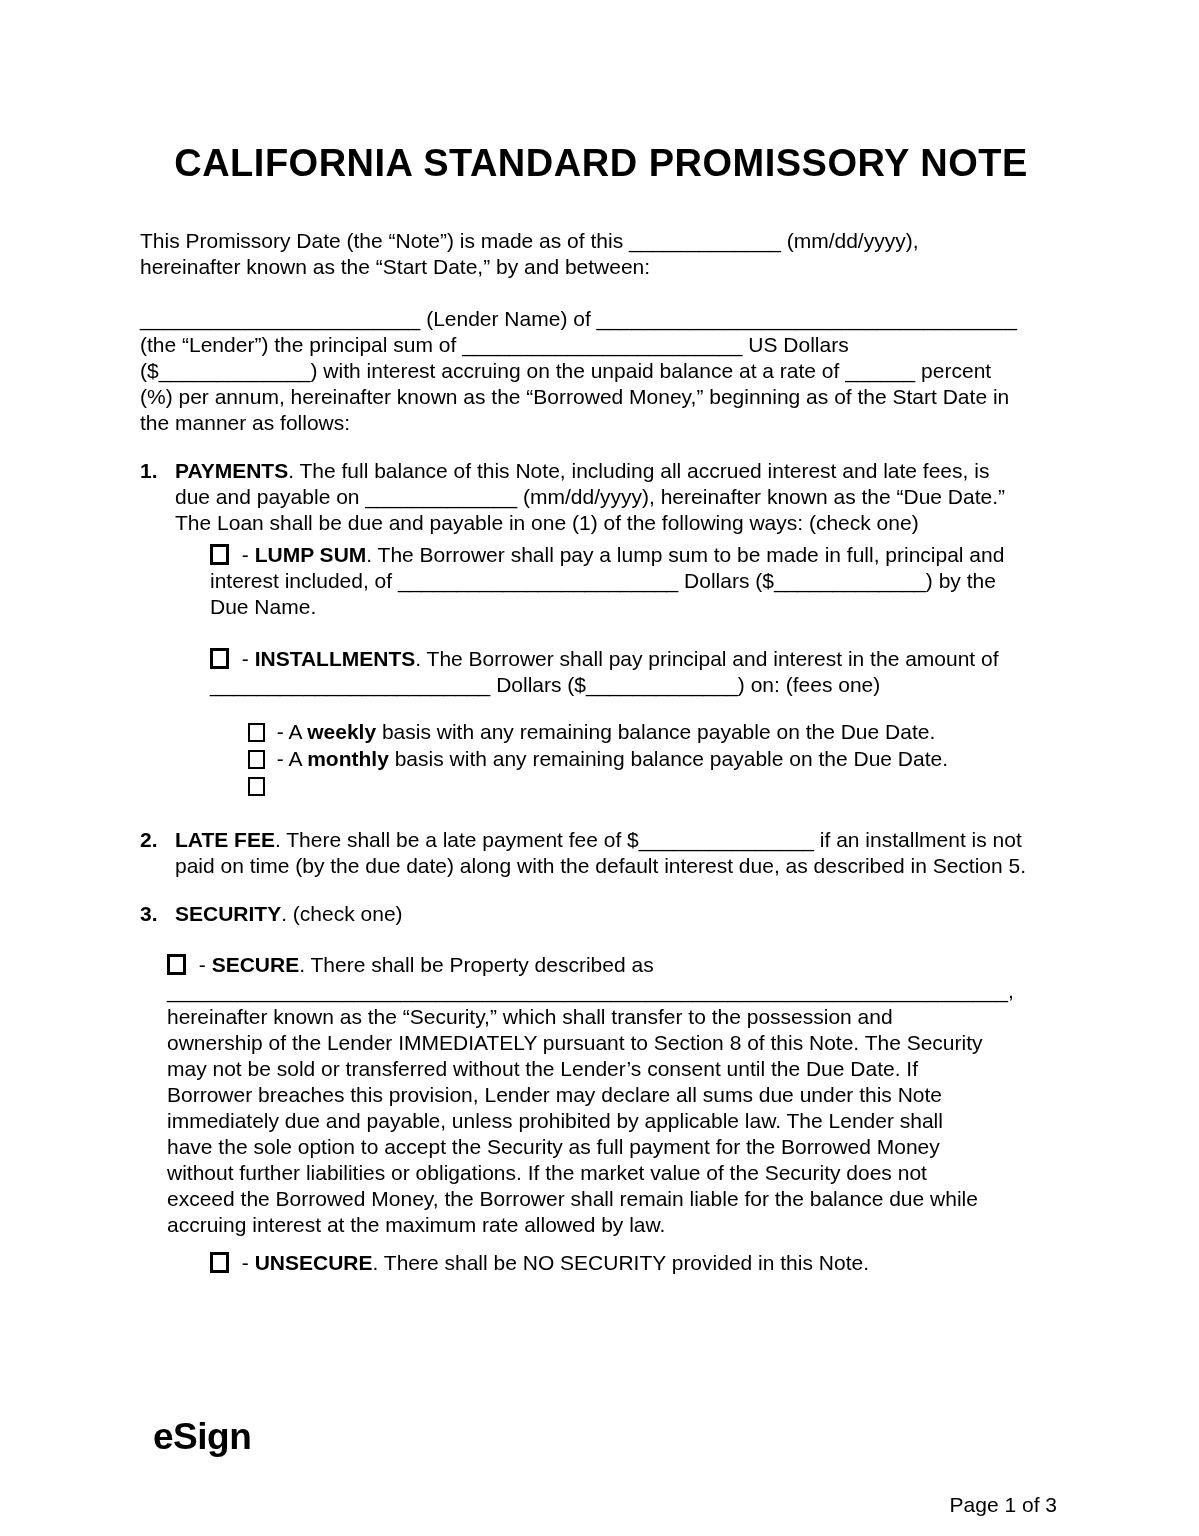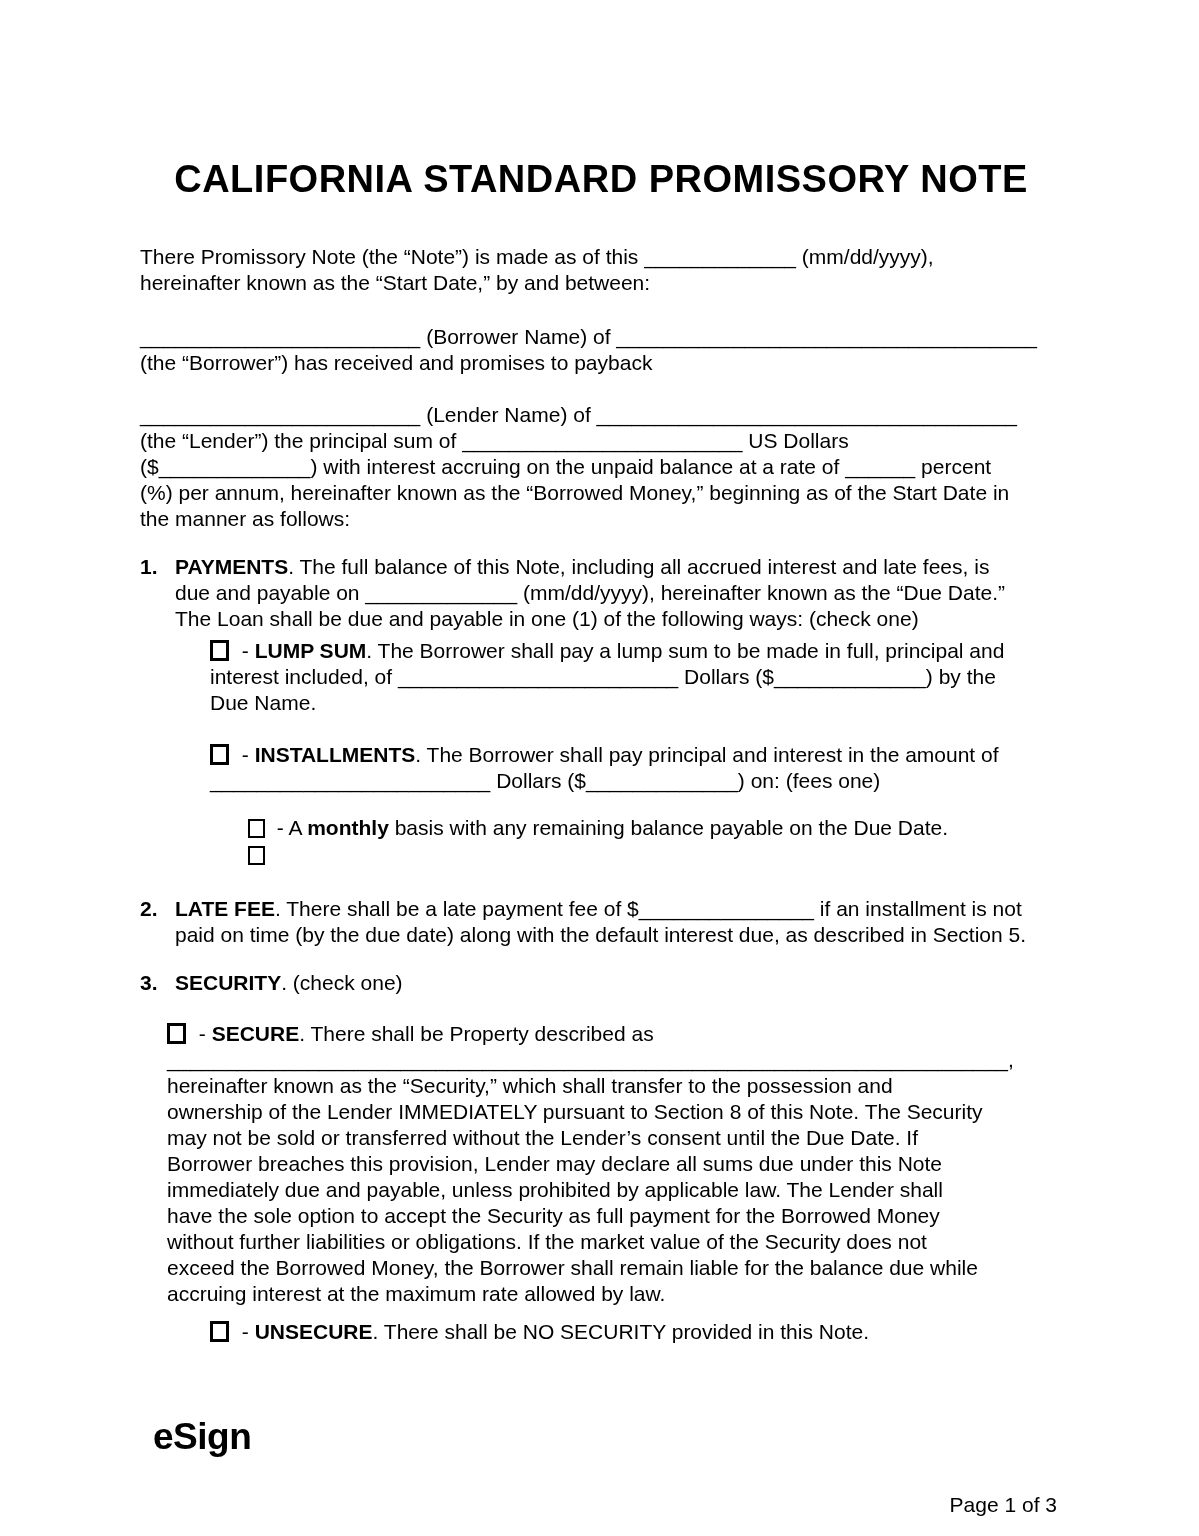--- a/index.html
+++ b/index.html
@@ -10,21 +10,21 @@
     background:#ffffff;
     font-family:"Liberation Sans", sans-serif;
     font-size:21px;
     line-height:26px;
     color:#000000;
     overflow:hidden;
   }
   .content{
     position:absolute;
     left:140px;
-    top:16px;
+    top:0;
     width:922px;
   }
   .title{
     margin:142px 0 0 0;
     font-size:38px;
     line-height:42px;
     font-weight:700;
     text-align:center;
     letter-spacing:.5px;
     white-space:nowrap;
@@ -76,40 +76,42 @@
   }
 </style>
 </head>
 <body>
 
 <div class="page">
   <div class="content">
 
     <h1 class="title">CALIFORNIA STANDARD PROMISSORY NOTE</h1>
 
-    <p class="para mt-intro"><span>There Promissory Note (the “Note”) is made as of this </span><span>_____________</span><span> (mm/dd/yyyy),</span><br><span>hereinafter known as the “Start Date,” by and between:</span></p>
+    <p class="para mt-intro"><span>This Promissory Date (the “Note”) is made as of this </span><span>_____________</span><span> (mm/dd/yyyy),</span><br><span>hereinafter known as the “Start Date,” by and between:</span></p>
 
-    <p class="para mt-borrower"><span>________________________</span><span> (Borrower Name) of </span><span>____________________________________</span><br><span>(the “Borrower”) has received and promises to payback</span></p>
 
     <p class="para mt-lender"><span>________________________</span><span> (Lender Name) of </span><span>____________________________________</span><br><span>(the “Lender”) the principal sum of </span><span>________________________</span><span> US Dollars</span><br><span>($</span><span>_____________</span><span>) with interest accruing on the unpaid balance at a rate of </span><span>______</span><span> percent</span><br><span>(%) per annum, hereinafter known as the “Borrowed Money,” beginning as of the Start Date in</span><br><span>the manner as follows:</span></p>
 
     <div class="section sec-payments">
       <span class="secnum">1.</span>
       <div class="secbody"><span class="b">PAYMENTS</span><span>. The full balance of this Note, including all accrued interest and late fees, is</span><br><span>due and payable on </span><span>_____________</span><span> (mm/dd/yyyy), hereinafter known as the “Due Date.”</span><br><span>The Loan shall be due and payable in one (1) of the following ways: (check one)</span></div>
     </div>
 
     <div class="opt mt-lump">
       <span class="checkbox"></span><span><span> - </span><span class="b">LUMP SUM</span><span>. The Borrower shall pay a lump sum to be made in full, principal and</span><br><span>interest included, of </span><span>________________________</span><span> Dollars ($</span><span>_____________</span><span>) by the</span><br><span>Due Name.</span></span>
     </div>
 
     <div class="opt mt-installments">
       <span class="checkbox"></span><span><span> - </span><span class="b">INSTALLMENTS</span><span>. The Borrower shall pay principal and interest in the amount of</span><br><span>________________________</span><span> Dollars ($</span><span>_____________</span><span>) on: (fees one)</span></span>
     </div>
 
     <div class="mt-freq">
+      <div class="opt2">
+        <span class="checkbox small"></span><span><span> - A </span><span class="b">weekly</span><span> basis with any remaining balance payable on the Due Date.</span></span>
+      </div>
       <div class="opt2">
         <span class="checkbox small"></span><span><span> - A </span><span class="b">monthly</span><span> basis with any remaining balance payable on the Due Date.</span></span>
       </div>
       <div class="opt2">
         <span class="checkbox small"></span>
       </div>
     </div>
 
     <div class="section sec-latefee">
       <span class="secnum">2.</span>

